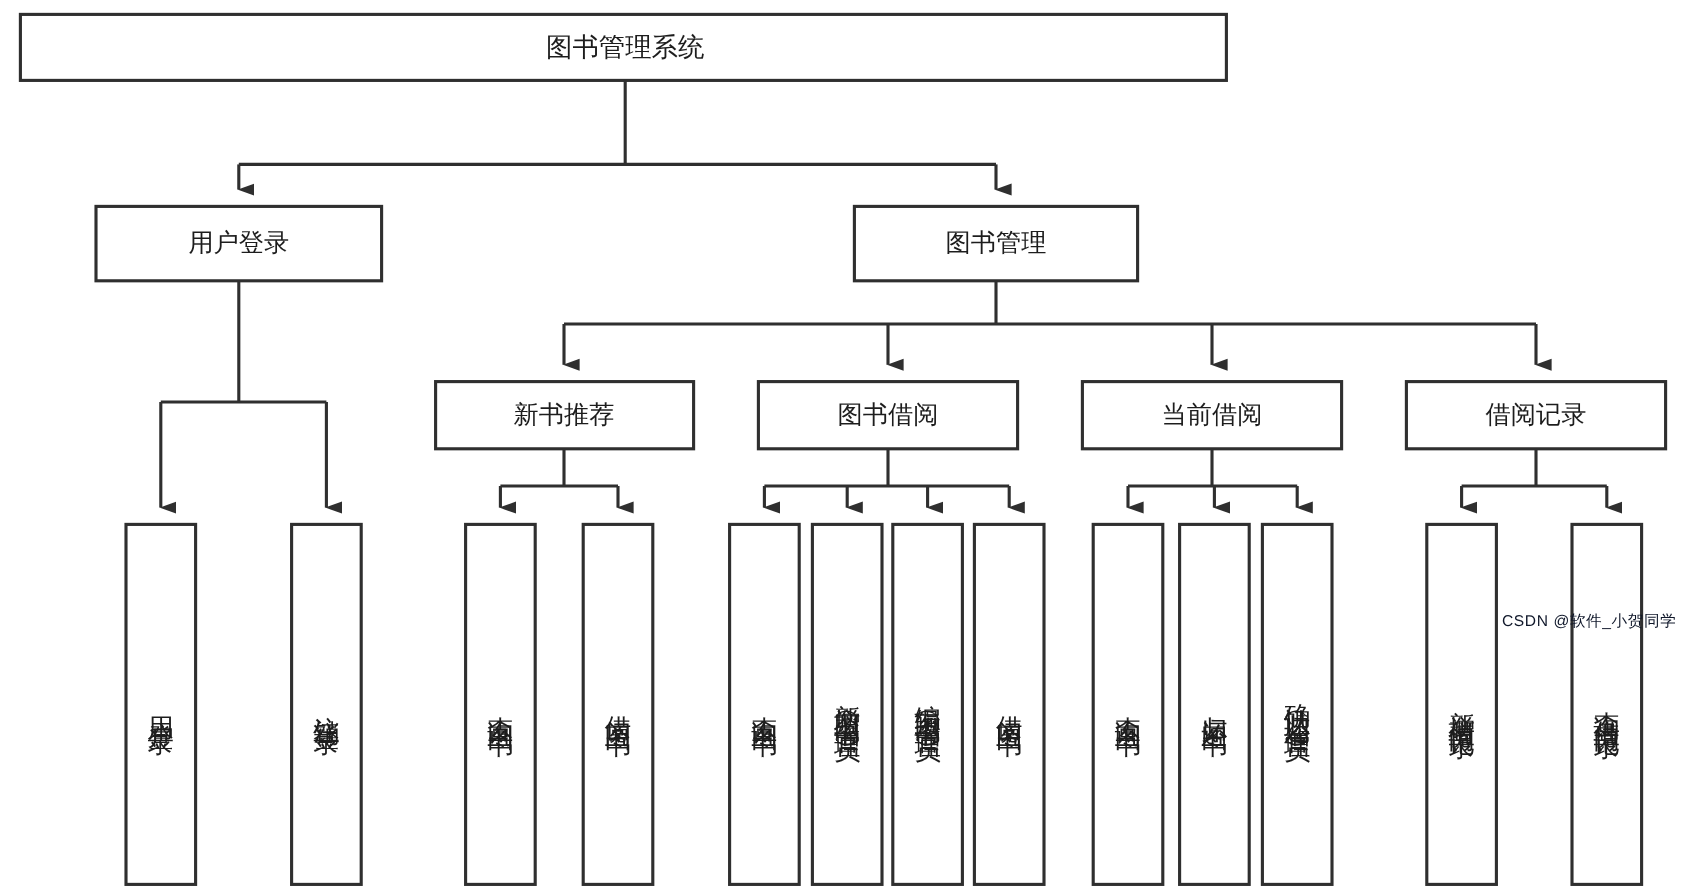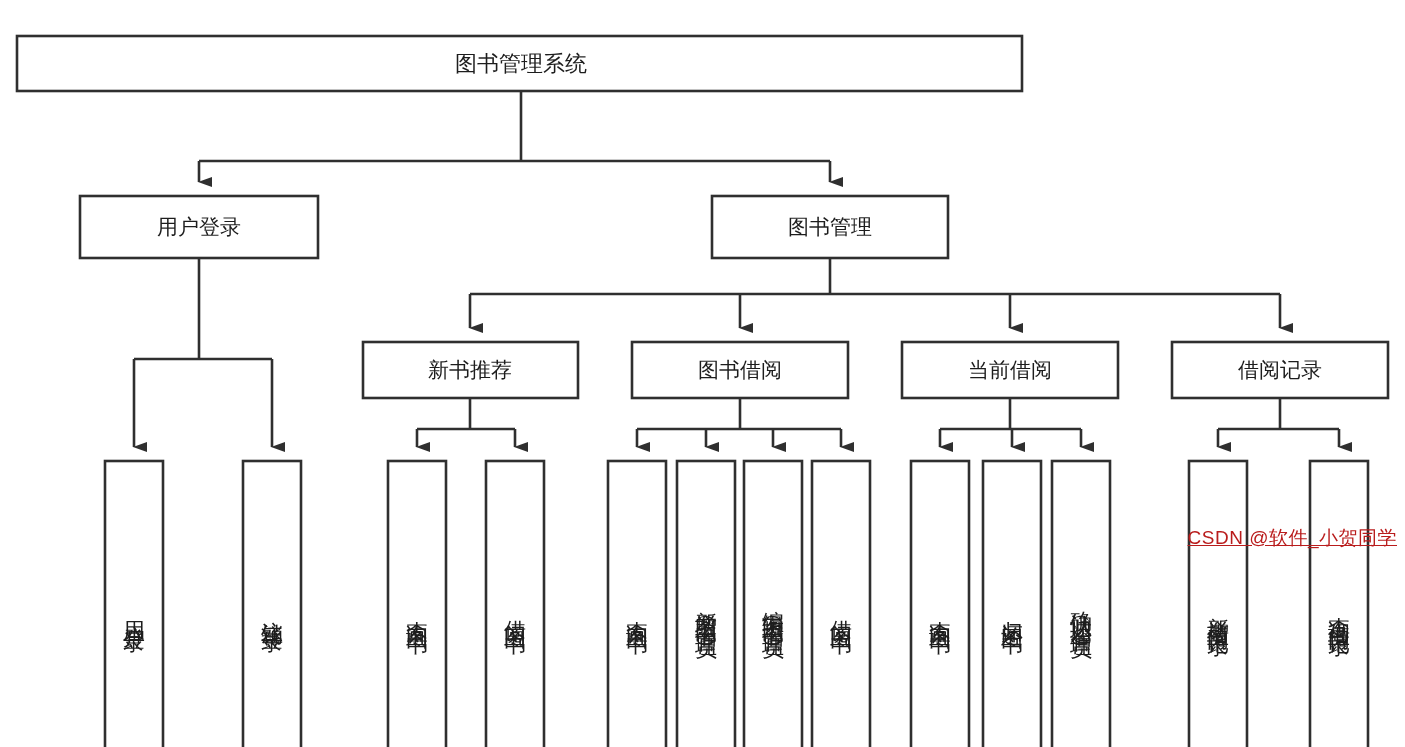--- a/index.html
+++ b/index.html
@@ -12,21 +12,20 @@
     height: 747px;
     font-family: "Liberation Sans", "DejaVu Sans", sans-serif;
     overflow: hidden;
     position: relative;
   }
   #diagram-root {
     position: relative;
     width: 1405px;
     height: 531px;
     background: #ffffff;
-    margin-top: 24px;
   }
   svg.diagram-svg {
     position: absolute;
     left: 0;
     top: 0;
     width: 1405px;
     height: 747px;
   }
   .node-box {
     fill: #ffffff;
@@ -69,25 +68,24 @@
     align-items: center;
     justify-content: center;
     pointer-events: none;
     user-select: none;
   }
   .watermark {
     position: absolute;
     right: 8px;
     bottom: 4px;
     font-family: "Liberation Sans", "DejaVu Sans", sans-serif;
-    font-size: 19px;
-    color: #b91c1c;
+    font-size: 13px;
+    color: #0f172a;
     white-space: nowrap;
     letter-spacing: 0.5px;
-    text-decoration: underline;
   }
 </style>
 </head>
 <body>
 
 <div id="diagram-root">
 
   <svg class="diagram-svg" viewBox="0 0 1405 747">
     <defs>
       <marker id="arrow" viewBox="0 0 12 14" refX="6" refY="13" markerWidth="12" markerHeight="14" orient="auto-start-reverse" markerUnits="userSpaceOnUse">

